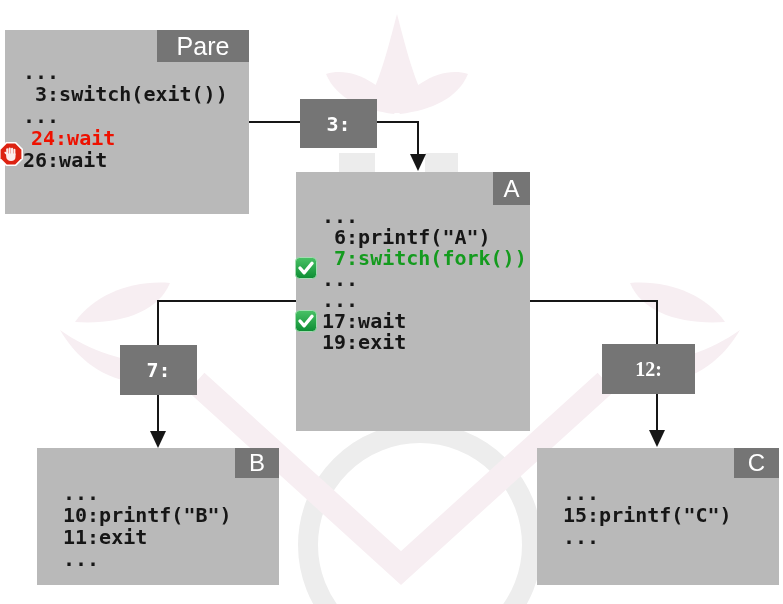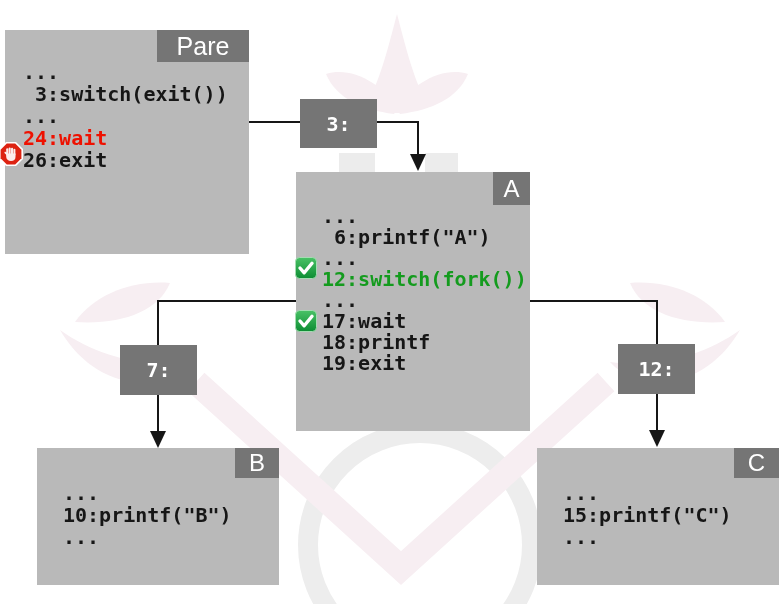--- a/index.html
+++ b/index.html
@@ -6,21 +6,21 @@
   .canvas{
     position:relative;width:783px;height:604px;overflow:hidden;background:#fff;
     font-family:"DejaVu Sans Mono","Liberation Mono",monospace;
   }
   svg.layer{position:absolute;left:0;top:0;width:783px;height:604px;}
   .ghost{position:absolute;background:var(--ghost-gray);}
   .ghost.r1{left:339px;top:153px;width:36px;height:19px;}
   .ghost.r2{left:425px;top:153px;width:33px;height:19px;}
 
   .proc-box{position:absolute;background:var(--box-fill);}
-  #box-parent{left:5px;top:30px;width:244px;height:224px;}
+  #box-parent{left:5px;top:30px;width:244px;height:184px;}
   #box-a{left:296px;top:172px;width:234px;height:259px;}
   #box-b{left:37px;top:448px;width:242px;height:137px;}
   #box-c{left:537px;top:448px;width:242px;height:137px;}
 
   .tab{
     position:absolute;right:0;top:0;background:var(--tab-fill);color:var(--tab-text);
     font-family:"Liberation Sans",sans-serif;font-size:24px;line-height:1;
     display:flex;align-items:center;justify-content:center;
   }
   #box-parent .tab{width:92px;height:32px;font-size:25px;}
@@ -28,31 +28,31 @@
   #box-b .tab{width:44px;height:30px;}
   #box-c .tab{width:45px;height:30px;}
 
   .code{position:absolute;font-weight:bold;font-size:20px;color:var(--code-text);white-space:pre;}
   #box-parent .code{left:18px;top:31px;}
   #box-a .code{left:26px;top:34px;}
   #box-b .code{left:26px;top:34px;}
   #box-c .code{left:26px;top:34px;}
   .code-line{height:22px;line-height:22px;}
   #box-a .code-line{height:21px;line-height:21px;}
-  .code-line.red{color:var(--code-red);}
+  .code-line.red{color:var(--code-red);margin-left:8px;}
   .code-line.green{color:var(--code-green);}
 
   .conn-label{
     position:absolute;background:var(--tab-fill);color:#fff;
     font-weight:bold;font-size:20px;
     display:flex;align-items:center;justify-content:center;
   }
   #lbl-3{left:300px;top:99px;width:77px;height:49px;}
   #lbl-7{left:120px;top:345px;width:77px;height:50px;}
-  #lbl-12{left:618px;top:344px;width:77px;height:50px;}
+  #lbl-12{left:602px;top:344px;width:93px;height:50px;font-family:Liberation Serif, serif;}
 
   .badge{position:absolute;}
   .stop{left:-2px;top:141px;width:26px;height:26px;}
   .check1{left:295px;top:257px;width:22px;height:22px;}
   .check2{left:295px;top:310px;width:22px;height:22px;}
 </style>
 </head>
 <body>
 
 <div class="canvas">
@@ -85,31 +85,31 @@
     </g>
     <g fill="var(--line)" stroke="none">
       <path d="M418,171 L410,154 L426,154 Z"></path>
       <path d="M158,448 L150,431 L166,431 Z"></path>
       <path d="M657,447 L649,430 L665,430 Z"></path>
     </g>
   </svg>
 
   <div class="proc-box" id="box-parent">
     <div class="tab">Pare</div>
-    <div class="code"><div class="code-line">...</div><div class="code-line"> 3:switch(exit())</div><div class="code-line">...</div><div class="code-line red">24:wait</div><div class="code-line">26:exit</div></div>
+    <div class="code"><div class="code-line">...</div><div class="code-line"> 3:switch(exit())</div><div class="code-line">...</div><div class="code-line red">24:wait</div><div class="code-line">26:wait</div></div>
   </div>
 
   <div class="proc-box" id="box-a">
     <div class="tab">A</div>
-    <div class="code"><div class="code-line">...</div><div class="code-line"> 6:printf("A")</div><div class="code-line">...</div><div class="code-line green">12:switch(fork())</div><div class="code-line">...</div><div class="code-line">17:wait</div><div class="code-line">18:printf</div><div class="code-line">19:exit</div></div>
+    <div class="code"><div class="code-line">...</div><div class="code-line"> 6:printf("A")</div><div class="code-line green"> 7:switch(fork())</div><div class="code-line">...</div><div class="code-line">...</div><div class="code-line">17:wait</div><div class="code-line">19:exit</div></div>
   </div>
 
   <div class="proc-box" id="box-b">
     <div class="tab">B</div>
-    <div class="code"><div class="code-line">...</div><div class="code-line">10:printf("B")</div><div class="code-line">...</div></div>
+    <div class="code"><div class="code-line">...</div><div class="code-line">10:printf("B")</div><div class="code-line">11:exit</div><div class="code-line">...</div></div>
   </div>
 
   <div class="proc-box" id="box-c">
     <div class="tab">C</div>
     <div class="code"><div class="code-line">...</div><div class="code-line">15:printf("C")</div><div class="code-line">...</div></div>
   </div>
 
   <div class="conn-label" id="lbl-3">3:</div>
   <div class="conn-label" id="lbl-7">7:</div>
   <div class="conn-label" id="lbl-12">12:</div>

